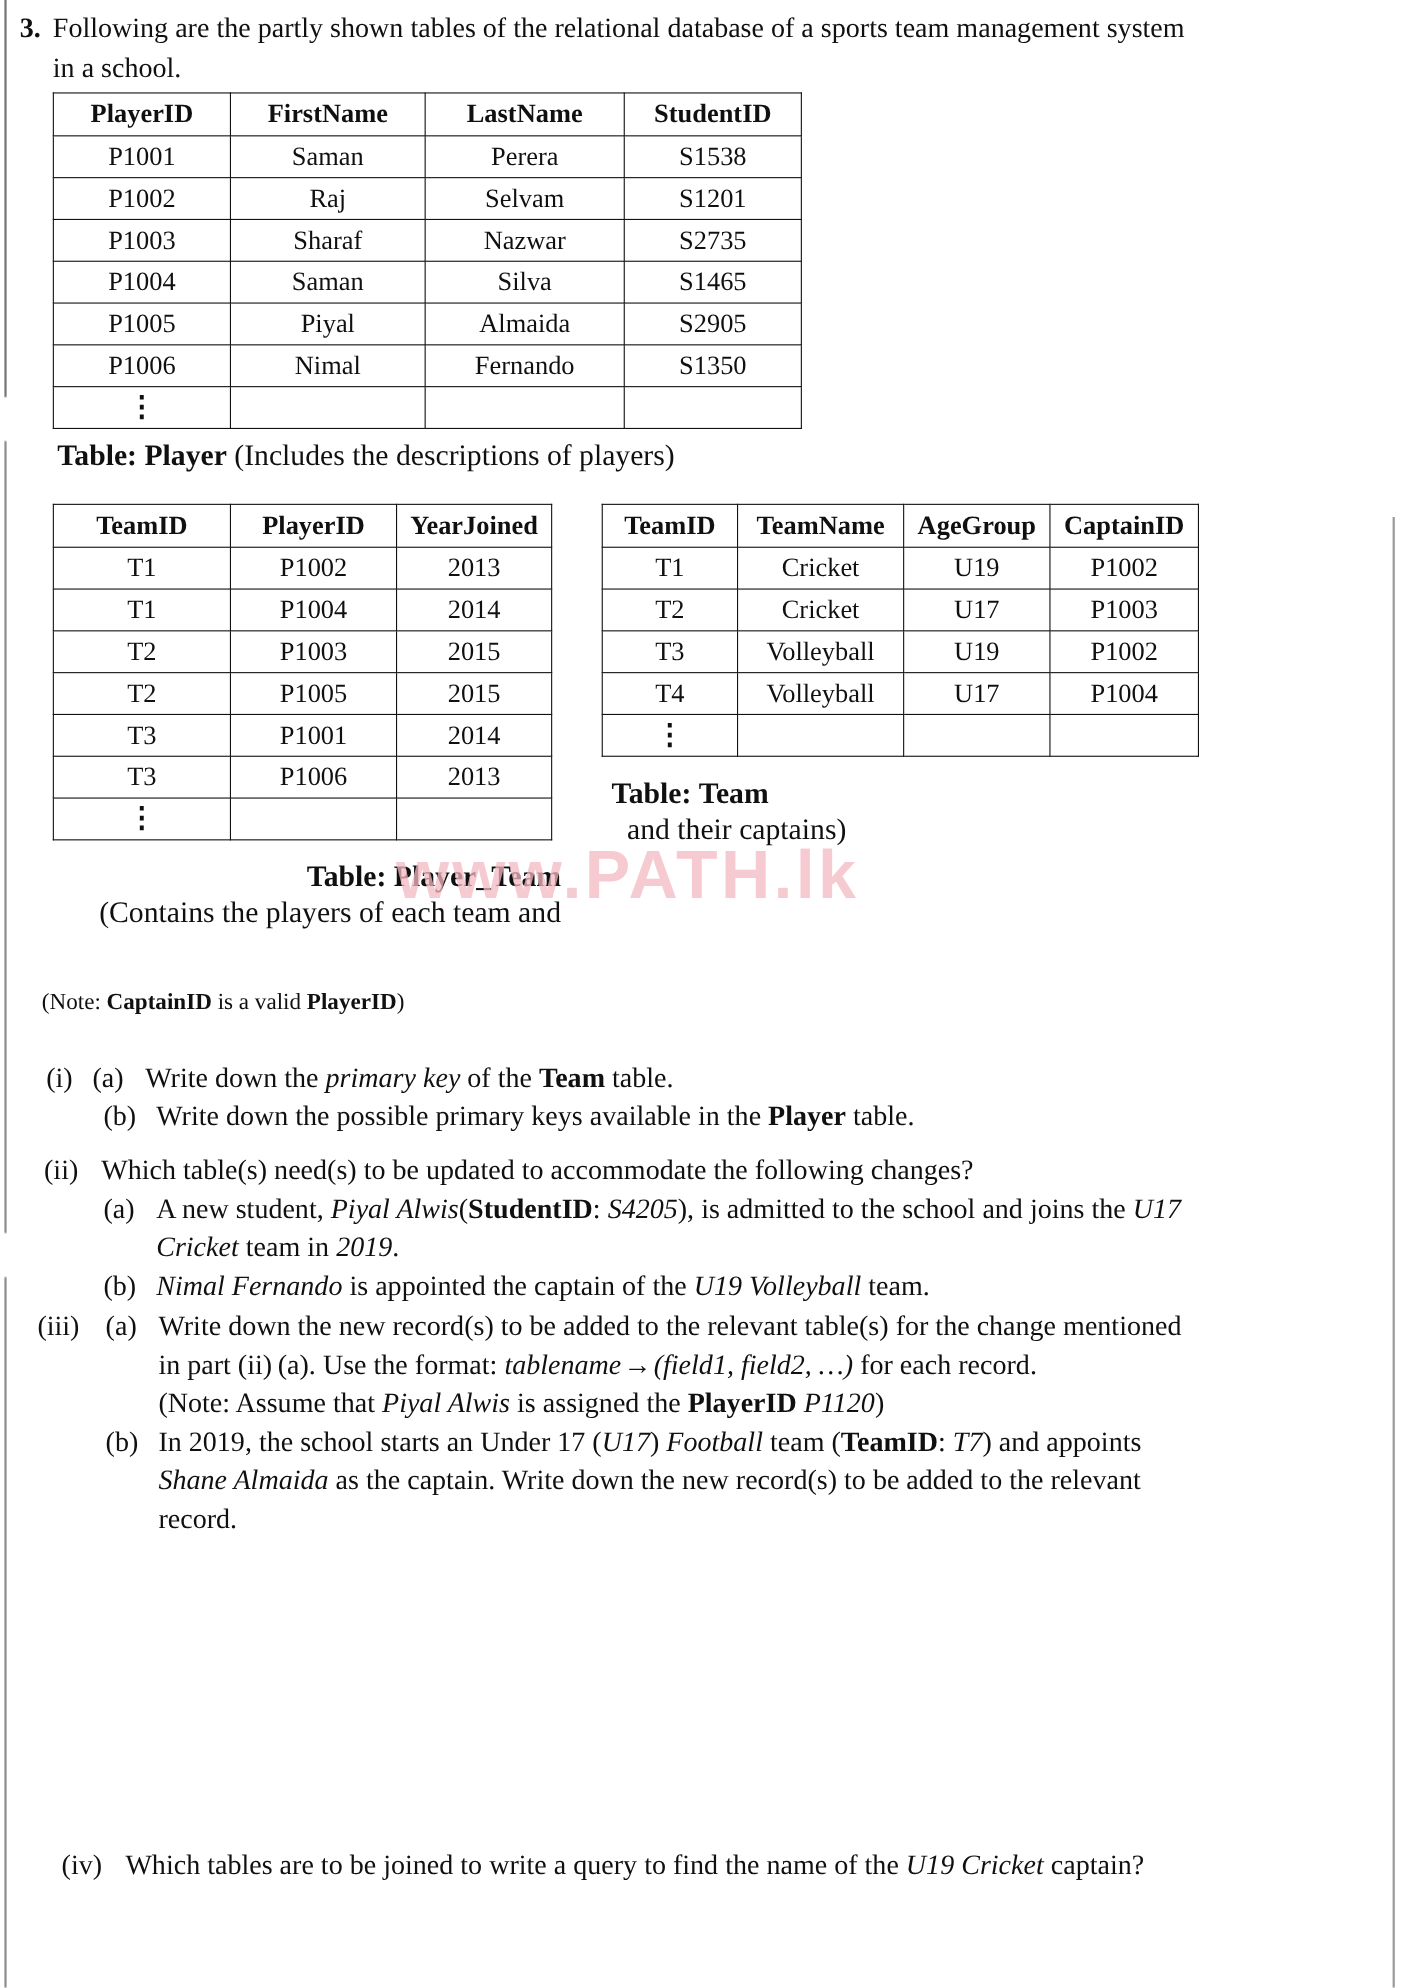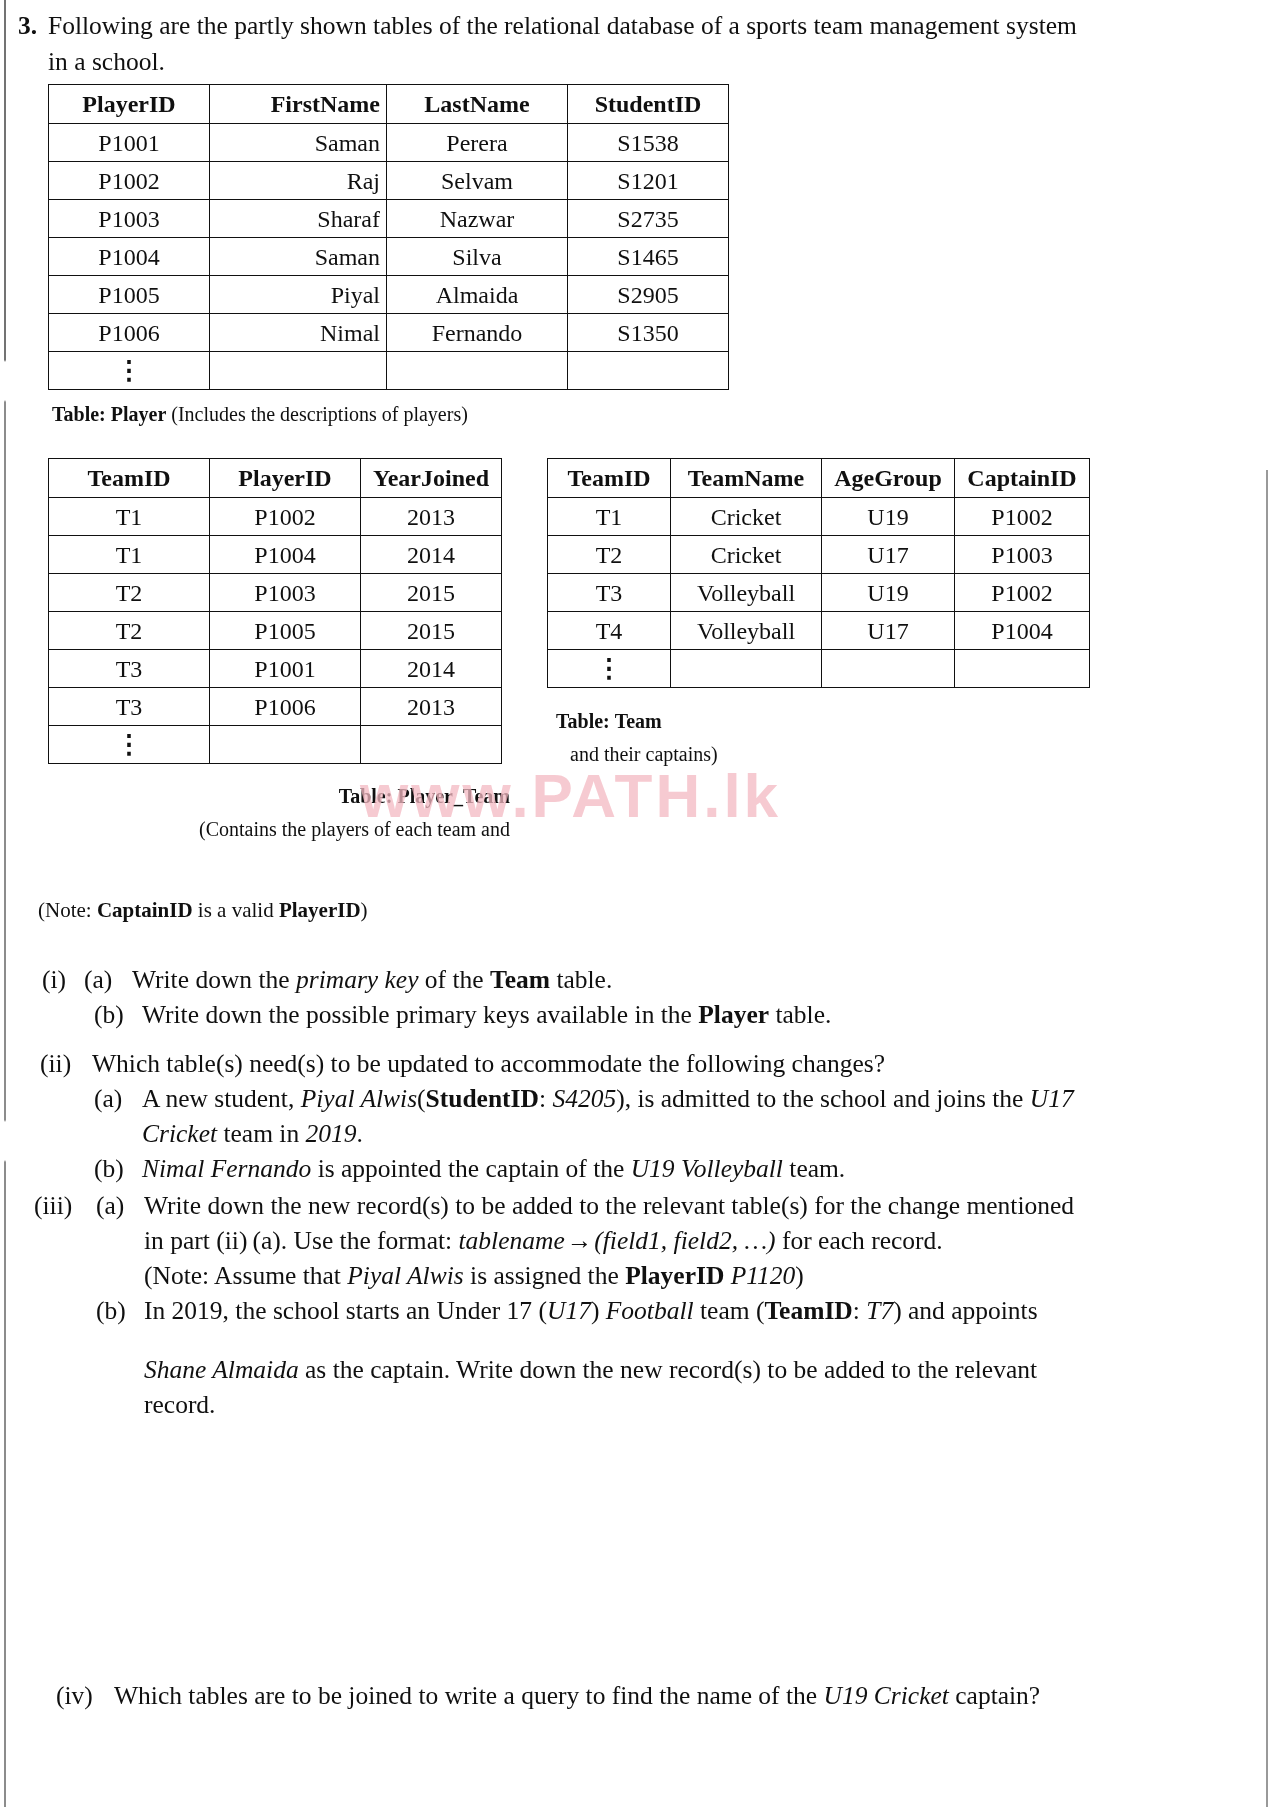--- a/index.html
+++ b/index.html
@@ -99,41 +99,41 @@
   .dots-glyph {
     display: inline-block;
     line-height: 13px;
     font-size: 26px;
     font-weight: bold;
   }
 
   
   #player-table { left: 48px; top: 84px; }
   #player-table th:nth-child(1), #player-table td:nth-child(1) { width: 148px; }
-  #player-table th:nth-child(2), #player-table td:nth-child(2) { width: 164px; text-align: right; }
+  #player-table th:nth-child(2), #player-table td:nth-child(2) { width: 164px; }
   #player-table th:nth-child(3), #player-table td:nth-child(3) { width: 168px; }
   #player-table th:nth-child(4), #player-table td:nth-child(4) { width: 148px; }
 
   
   #playerteam-table { left: 48px; top: 458px; }
   #playerteam-table th:nth-child(1), #playerteam-table td:nth-child(1) { width: 148px; }
   #playerteam-table th:nth-child(2), #playerteam-table td:nth-child(2) { width: 138px; }
   #playerteam-table th:nth-child(3), #playerteam-table td:nth-child(3) { width: 128px; }
 
   
   #team-table { left: 547px; top: 458px; }
   #team-table th:nth-child(1), #team-table td:nth-child(1) { width: 110px; }
   #team-table th:nth-child(2), #team-table td:nth-child(2) { width: 138px; }
   #team-table th:nth-child(3), #team-table td:nth-child(3) { width: 120px; }
   #team-table th:nth-child(4), #team-table td:nth-child(4) { width: 122px; }
 
   
   .caption {
     position: absolute;
-    font-size: 20px;
+    font-size: 27px;
     line-height: 33px;
   }
   .caption b { font-weight: bold; }
 
   #cap-player { left: 52px; top: 398px; width: 700px; }
   #cap-playerteam { left: 40px; top: 780px; width: 470px; text-align: right; }
   #cap-team { left: 556px; top: 705px; width: 520px; }
 
   .cap-indent { display: block; padding-left: 14px; }
   .cap-indent2 { display: block; padding-left: 20px; }
@@ -455,21 +455,21 @@
       </span>
     </div>
     <div class="row-rel">
       <span class="sub-marker" style="left:62px;">(b)</span>
       <span style="display:block; padding-left:110px;">
         <span>In 2019, the school starts an Under 17 (</span><em>U17</em><span>)</span>
         <em>Football</em>
         <span>team (</span><b>TeamID</b><span>:</span>
         <em>T7</em><span>) and appoints</span>
       </span>
-      <span style="display:block; padding-left:110px;margin-top:24px;">
+      <span style="display:block; padding-left:110px;">
         <em>Shane Almaida</em>
         <span>as the captain. Write down the new record(s) to be added to the relevant</span>
       </span>
       <span style="display:block; padding-left:110px;">record.</span>
     </div>
   </div>
 
   <div class="q" id="q-iv">
     <div class="row-rel">
       <span class="marker">(iv)</span>

